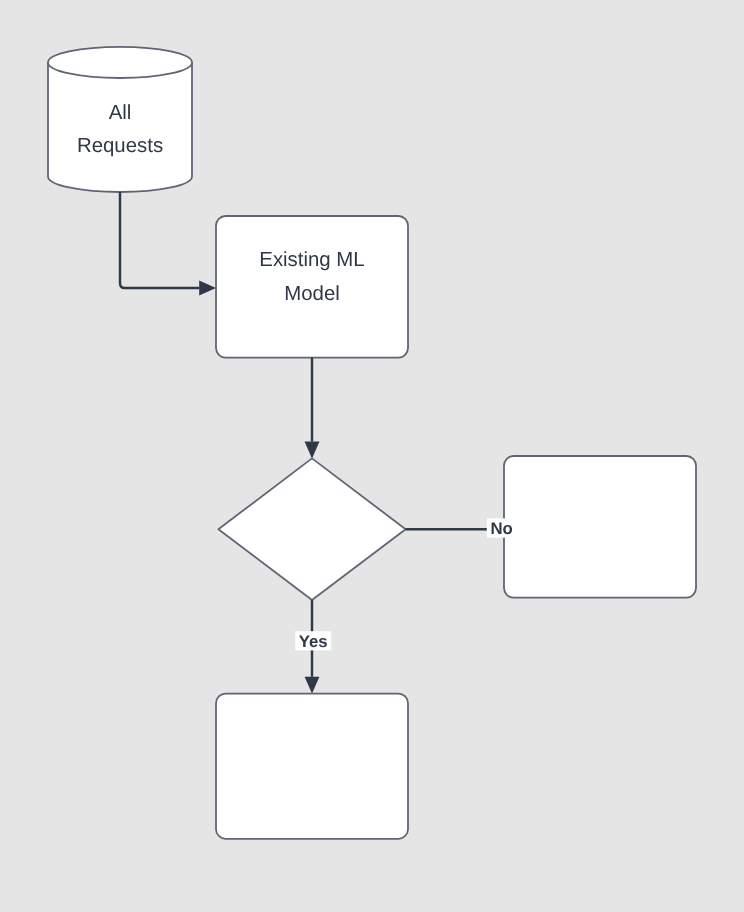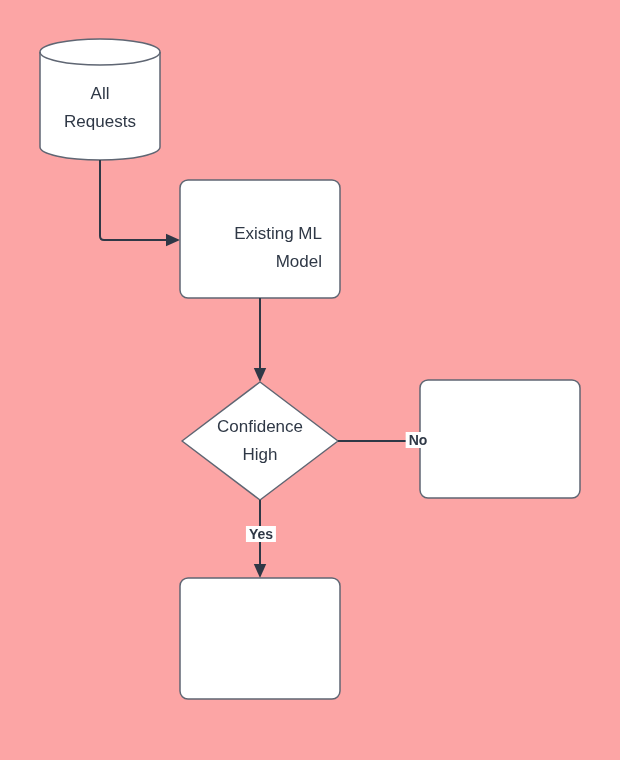--- a/index.html
+++ b/index.html
@@ -5,21 +5,21 @@
   html, body {
     margin: 0;
     padding: 0;
     background: #ffffff;
     font-family: "Liberation Sans", sans-serif;
   }
   .canvas {
     position: relative;
     width: 620px;
     height: 760px;
-    background: #fca5a5;
+    background: #e5e5e5;
     overflow: hidden;
   }
   .svg-layer {
     position: absolute;
     left: 0;
     top: 0;
   }
   .node-label {
     position: absolute;
     display: flex;
@@ -71,23 +71,22 @@
     <rect x="420" y="380" width="160" height="118" rx="8" ry="8" fill="#ffffff" stroke-width="1.5" stroke="#5f6673"></rect>
 
     <path d="M260 500 V564" fill="none" stroke-width="2" stroke="#2f3846"></path>
     <polygon points="260,578 253.8,564 266.2,564" fill="#2f3846"></polygon>
 
     <rect x="180" y="578" width="160" height="121" rx="8" ry="8" fill="#ffffff" stroke-width="1.5" stroke="#5f6673"></rect>
   </svg>
 
   <div class="node-label" style="left:58px; top:62px; width:84px; height:92px;">All Requests</div>
 
-  <div class="node-label" style="left:198px; top:189px; width:124px; height:118px;text-align:right;">Existing ML Model</div>
+  <div class="node-label" style="left:198px; top:172px; width:124px; height:118px;">Existing ML Model</div>
 
-  <div class="node-label" style="left:205px; top:382px; width:110px; height:118px;">Confidence High</div>
 
 
 
   <div class="edge-label" style="left:378px; top:440px;margin-left:40px;">No</div>
 
   <div class="edge-label" style="left:261px; top:534px;">Yes</div>
 
 </div>
 
 </body></html>

